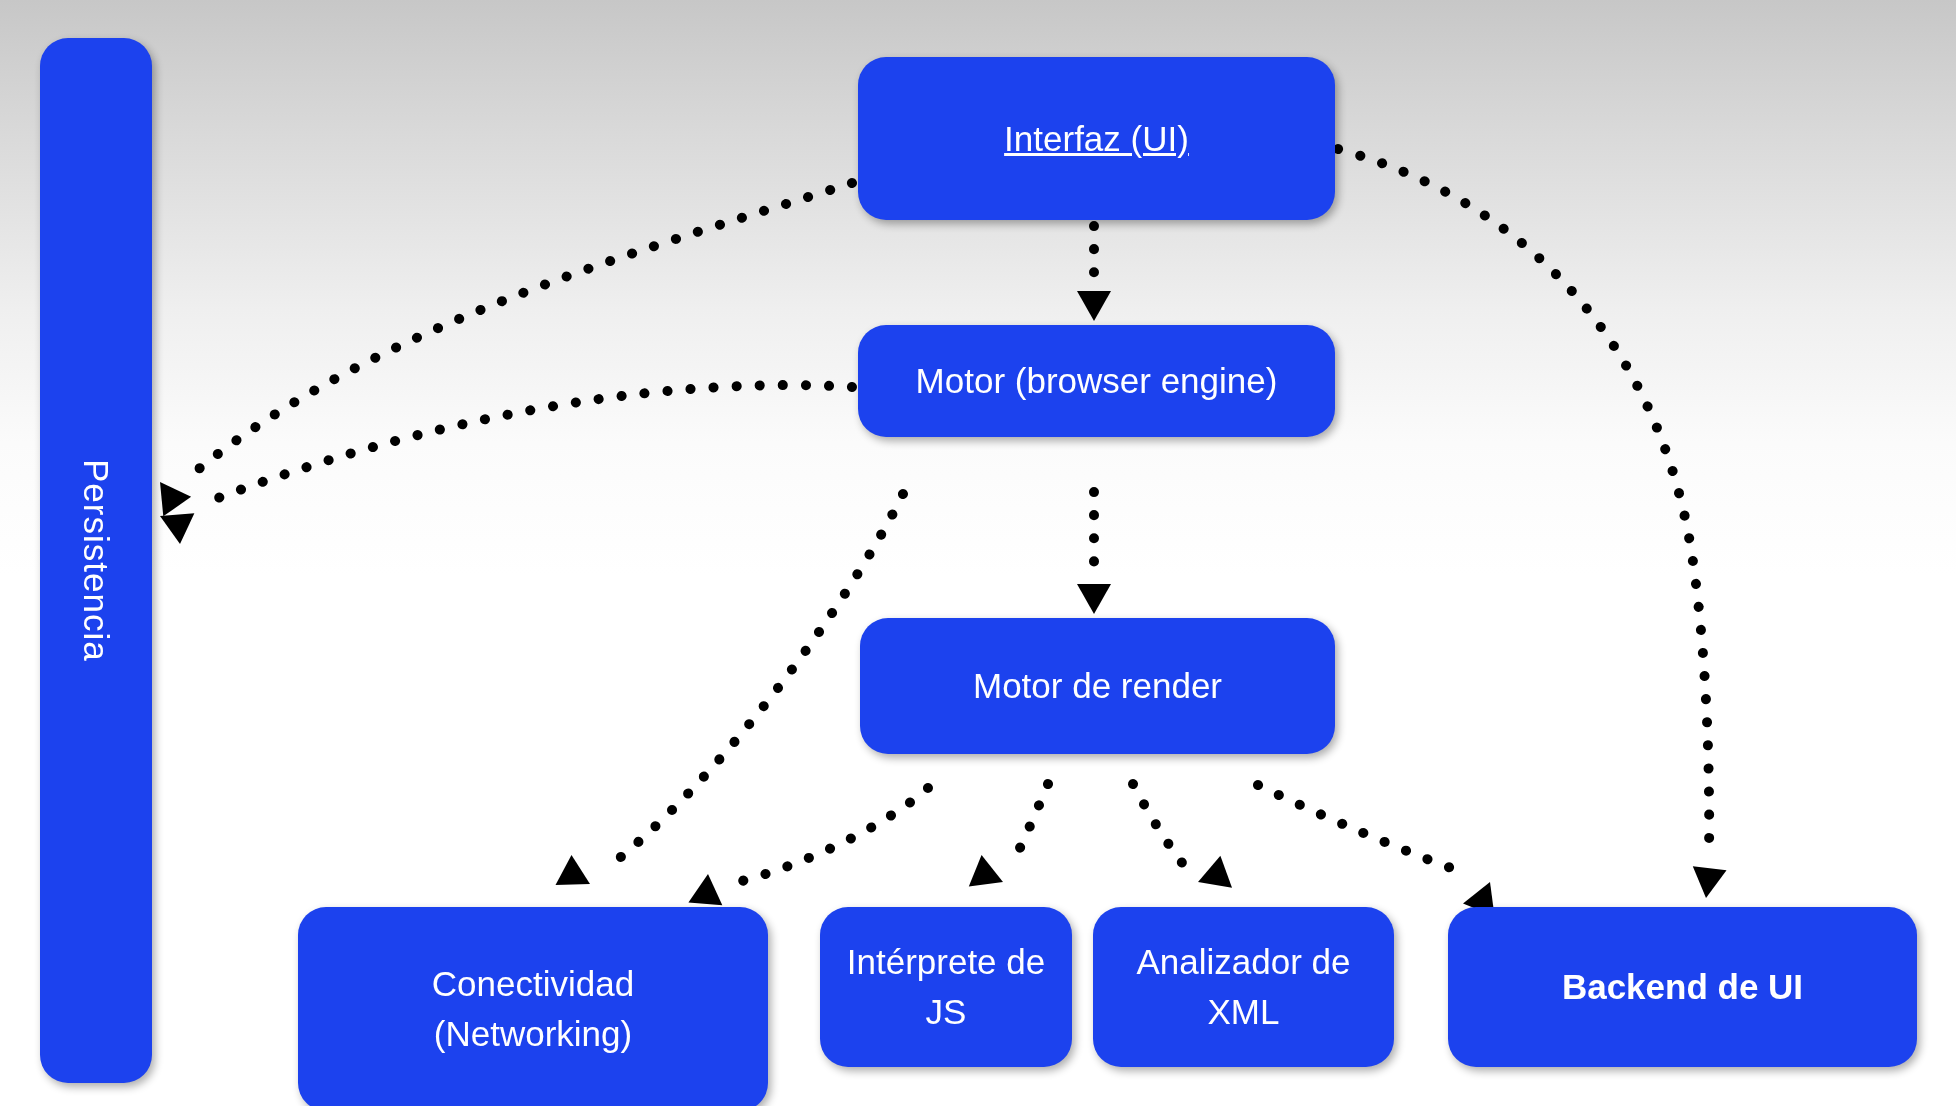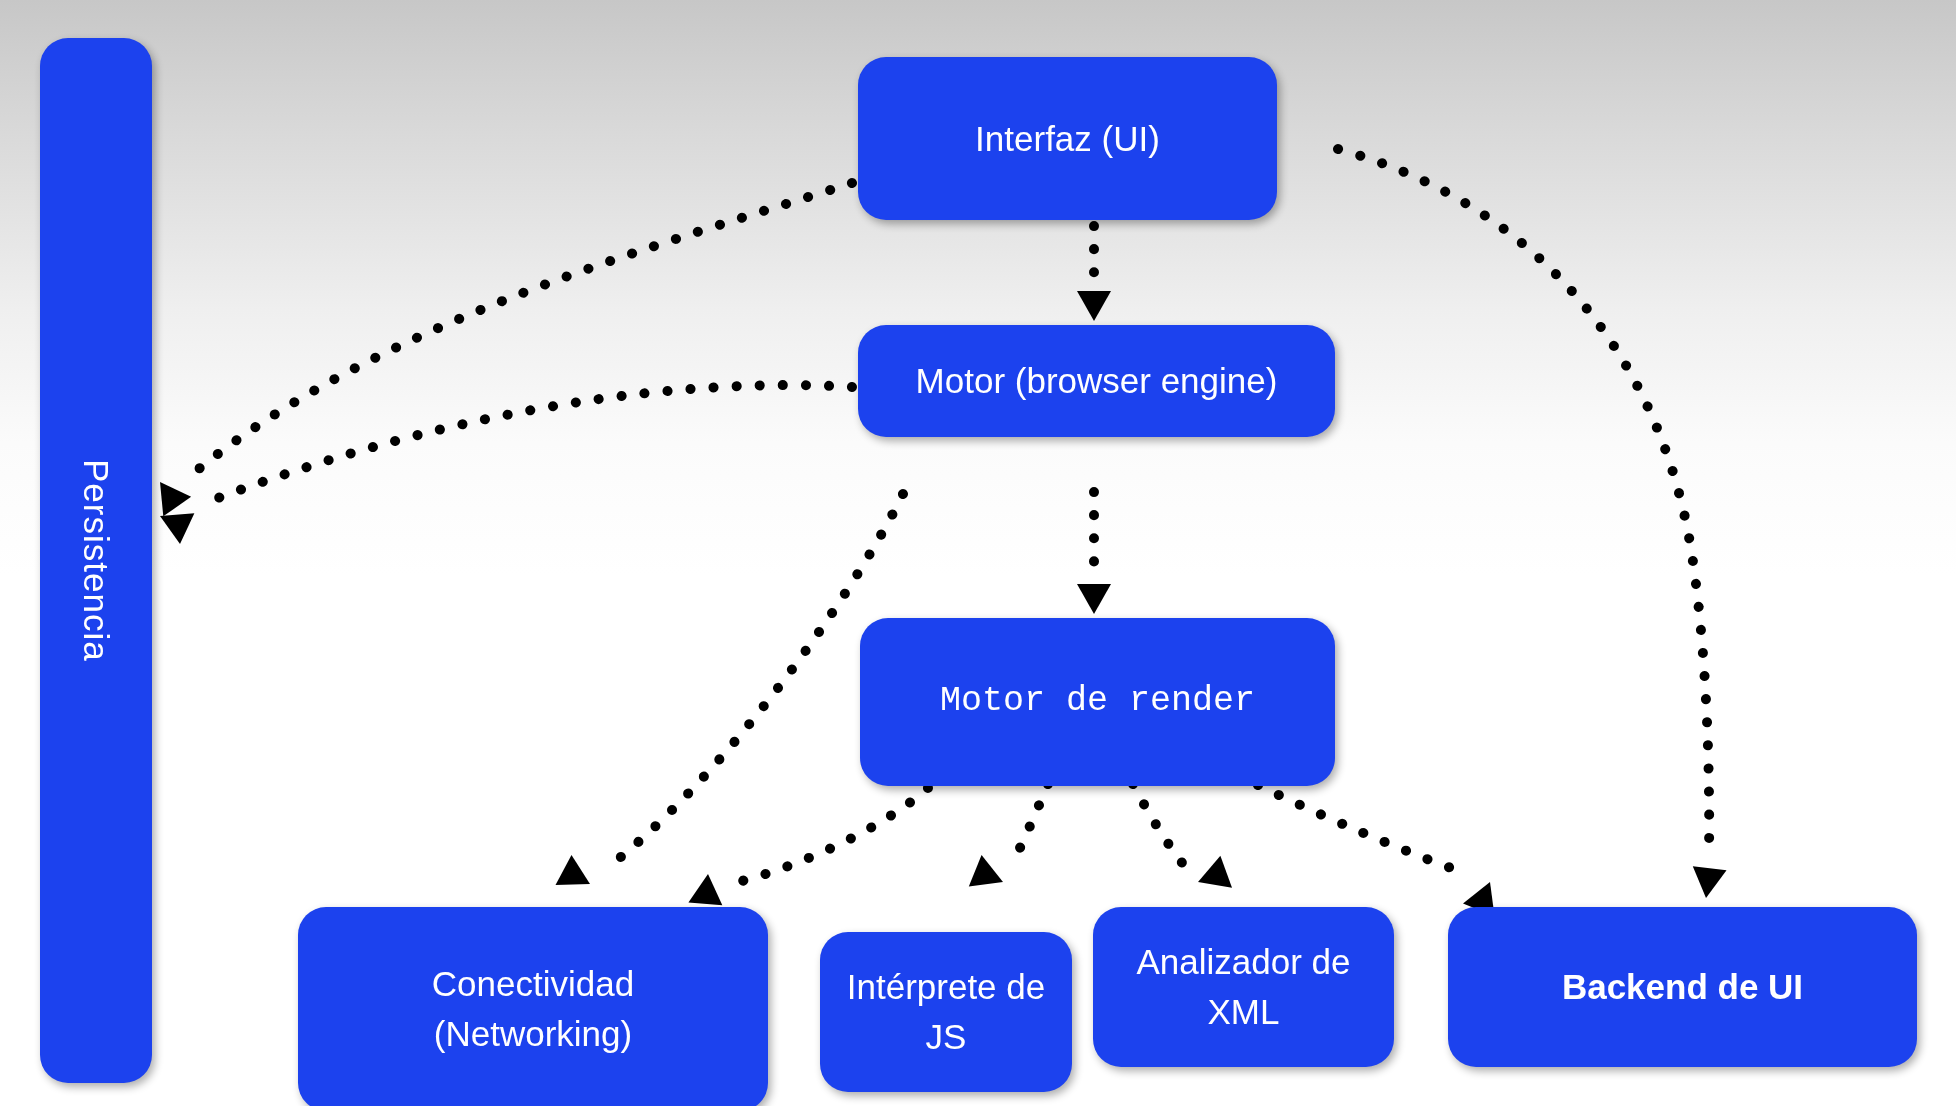--- a/index.html
+++ b/index.html
@@ -22,25 +22,25 @@
     box-sizing:border-box;
   }
   .node-persistencia{
     left:40px;top:38px;width:112px;height:1045px;
   }
   .node-persistencia .vlabel{
     writing-mode:vertical-rl;
     font-size:35px;
     letter-spacing:1px;
   }
-  .node-interfaz{left:858px;top:57px;width:419px;height:163px;}
+  .node-interfaz{left:858px;top:57px;width:477px;height:163px;text-decoration:underline;}
   .node-motor{left:858px;top:325px;width:477px;height:112px;padding:0 55px;}
-  .node-render{left:860px;top:618px;width:475px;height:168px;font-family:Liberation Mono, monospace;}
+  .node-render{left:860px;top:618px;width:475px;height:136px;}
   .node-conectividad{left:298px;top:907px;width:470px;height:204px;padding:0 50px;}
-  .node-interprete{left:820px;top:907px;width:252px;height:160px;padding:0 20px;margin-top:25px;}
+  .node-interprete{left:820px;top:907px;width:252px;height:160px;padding:0 20px;}
   .node-analizador{left:1093px;top:907px;width:301px;height:160px;padding:12px 30px;}
   .node-backend{left:1448px;top:907px;width:469px;height:160px;font-weight:bold;}
   svg.wires{position:absolute;left:0;top:0;pointer-events:none;}
   .wire{fill:none;stroke-width:10;stroke-linecap:round;stroke-dasharray:0.1 23;}
   .ah{stroke:none;}
 </style>
 </head>
 <body>
 
 <div id="stage">

